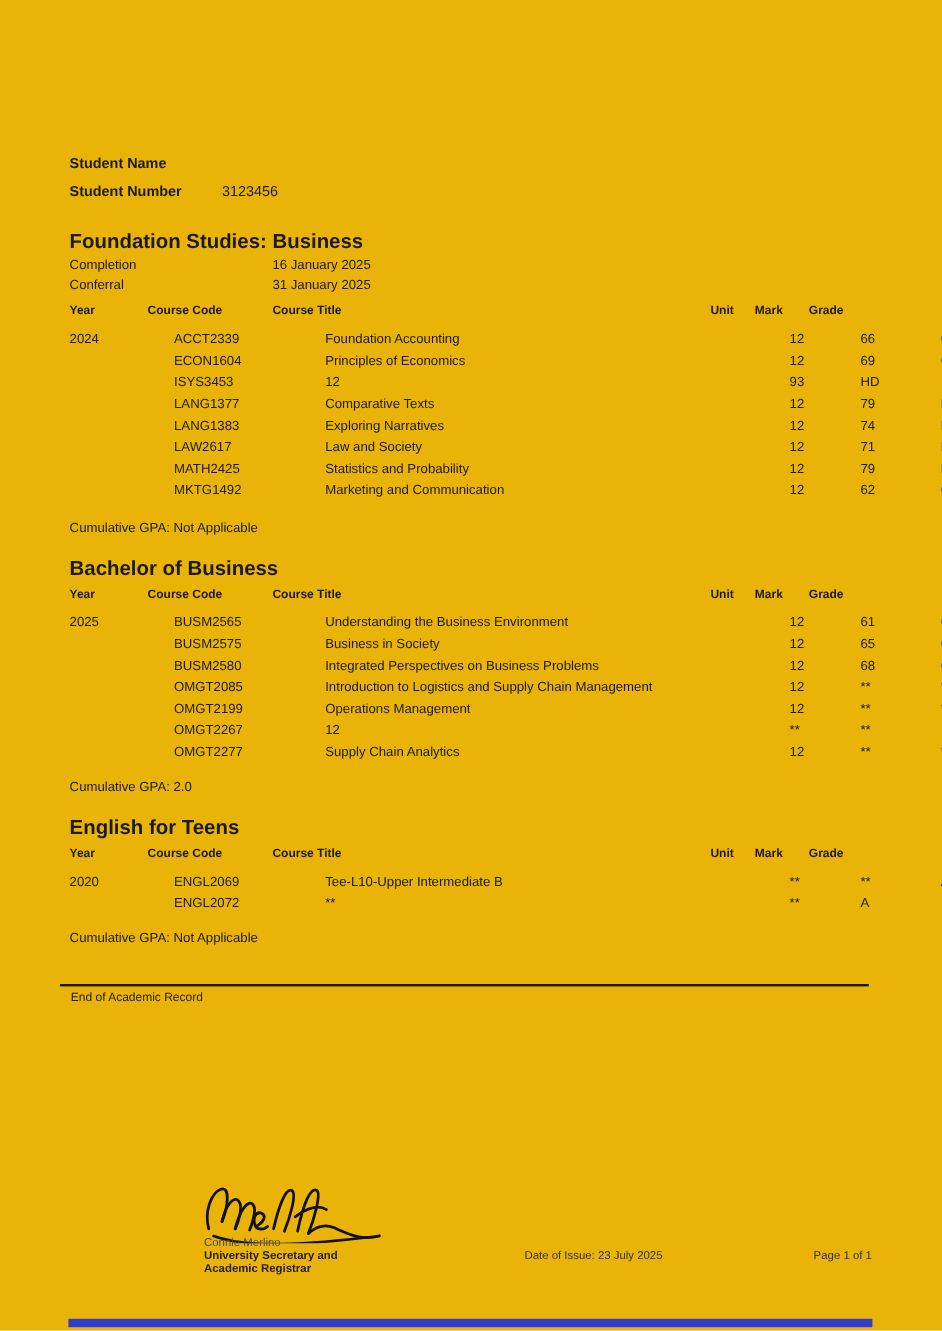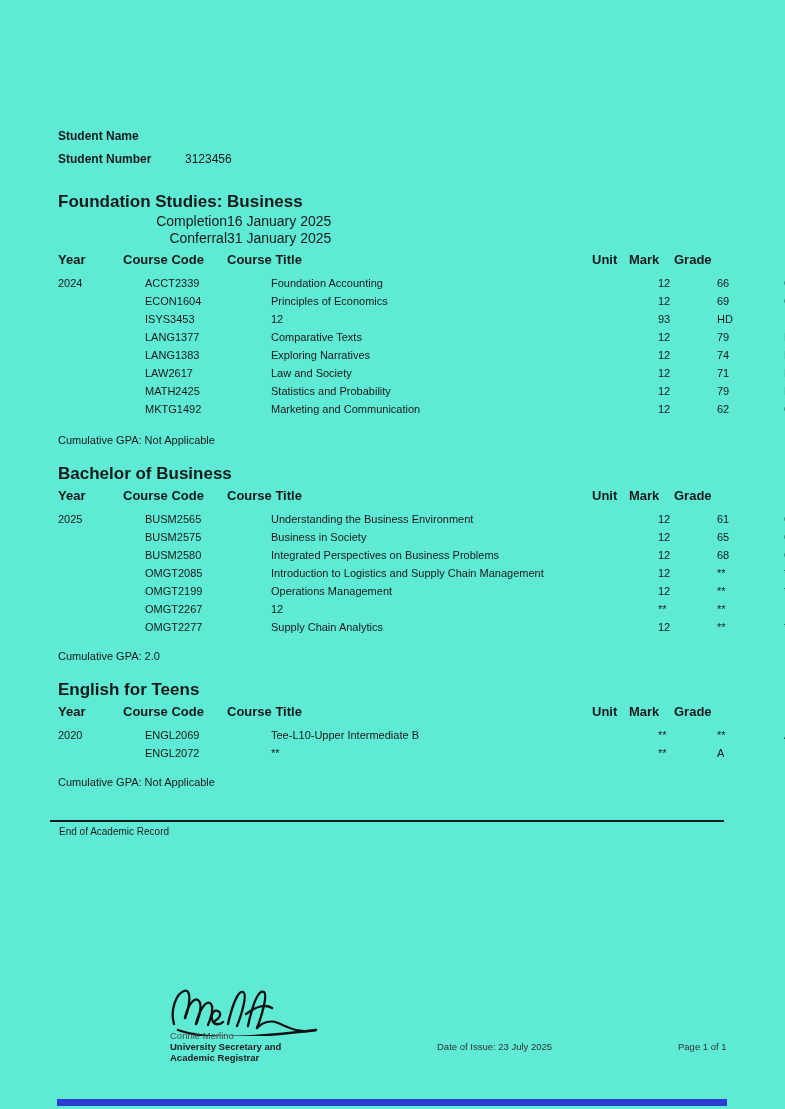--- a/index.html
+++ b/index.html
@@ -1,37 +1,37 @@
 <!DOCTYPE html>
 <html><head>
 <meta charset="utf-8">
 <style>
   html,body { margin:0; padding:0; background:#ffffff; }
   .page {
-    position:relative; width:785px; height:1109px; background:#5eead4;
+    position:relative; width:785px; height:1109px; background:#eab308;
     font-family:"Liberation Sans", sans-serif; color:#1a1a1a; overflow:hidden;
   }
   .content { position:absolute; left:58px; top:0; width:669px; }
 
   .student-row { display:flex; line-height:16px; font-size:12px; }
   .student-row.name { margin-top:128px; }
   .student-row.number { margin-top:7px; }
   .student-label { font-weight:700; width:127px; }
   .student-value { font-weight:400; }
 
   .section-title { font-weight:700; font-size:17px; line-height:16px; }
   .section:first-of-type .section-title { margin-top:27px; }
   .section + .section .section-title { margin-top:18px; }
 
   .meta-block { margin-top:3px; }
-  .meta-row { display:flex; font-size:14px; line-height:17px;text-align:right; }
+  .meta-row { display:flex; font-size:11px; line-height:17px; }
   .meta-label { width:169px; }
 
   .grid-row { display:grid; grid-template-columns:65px 104px 365px 37px 45px auto; }
-  .header-row { font-weight:700; font-size:13px; line-height:15px; }
+  .header-row { font-weight:700; font-size:10px; line-height:15px; }
   .header-row.after-meta { margin-top:5px; }
   .header-row.after-title { margin-top:6px; }
   .rows-block { margin-top:7px; }
   .course-row { font-size:11px; line-height:18px;gap:22px; }
   .gpa-line { margin-top:14px; font-size:11px; line-height:16px; }
   .gpa-line.tight { margin-top:12px; }
 
   .end-divider { margin-top:30px; margin-left:-8px; width:674px; height:0;
                  border-top:2px solid #1a1a1a; }
   .end-note { margin-top:3px; margin-left:1px; font-size:10px; line-height:14px; color:#222; }

